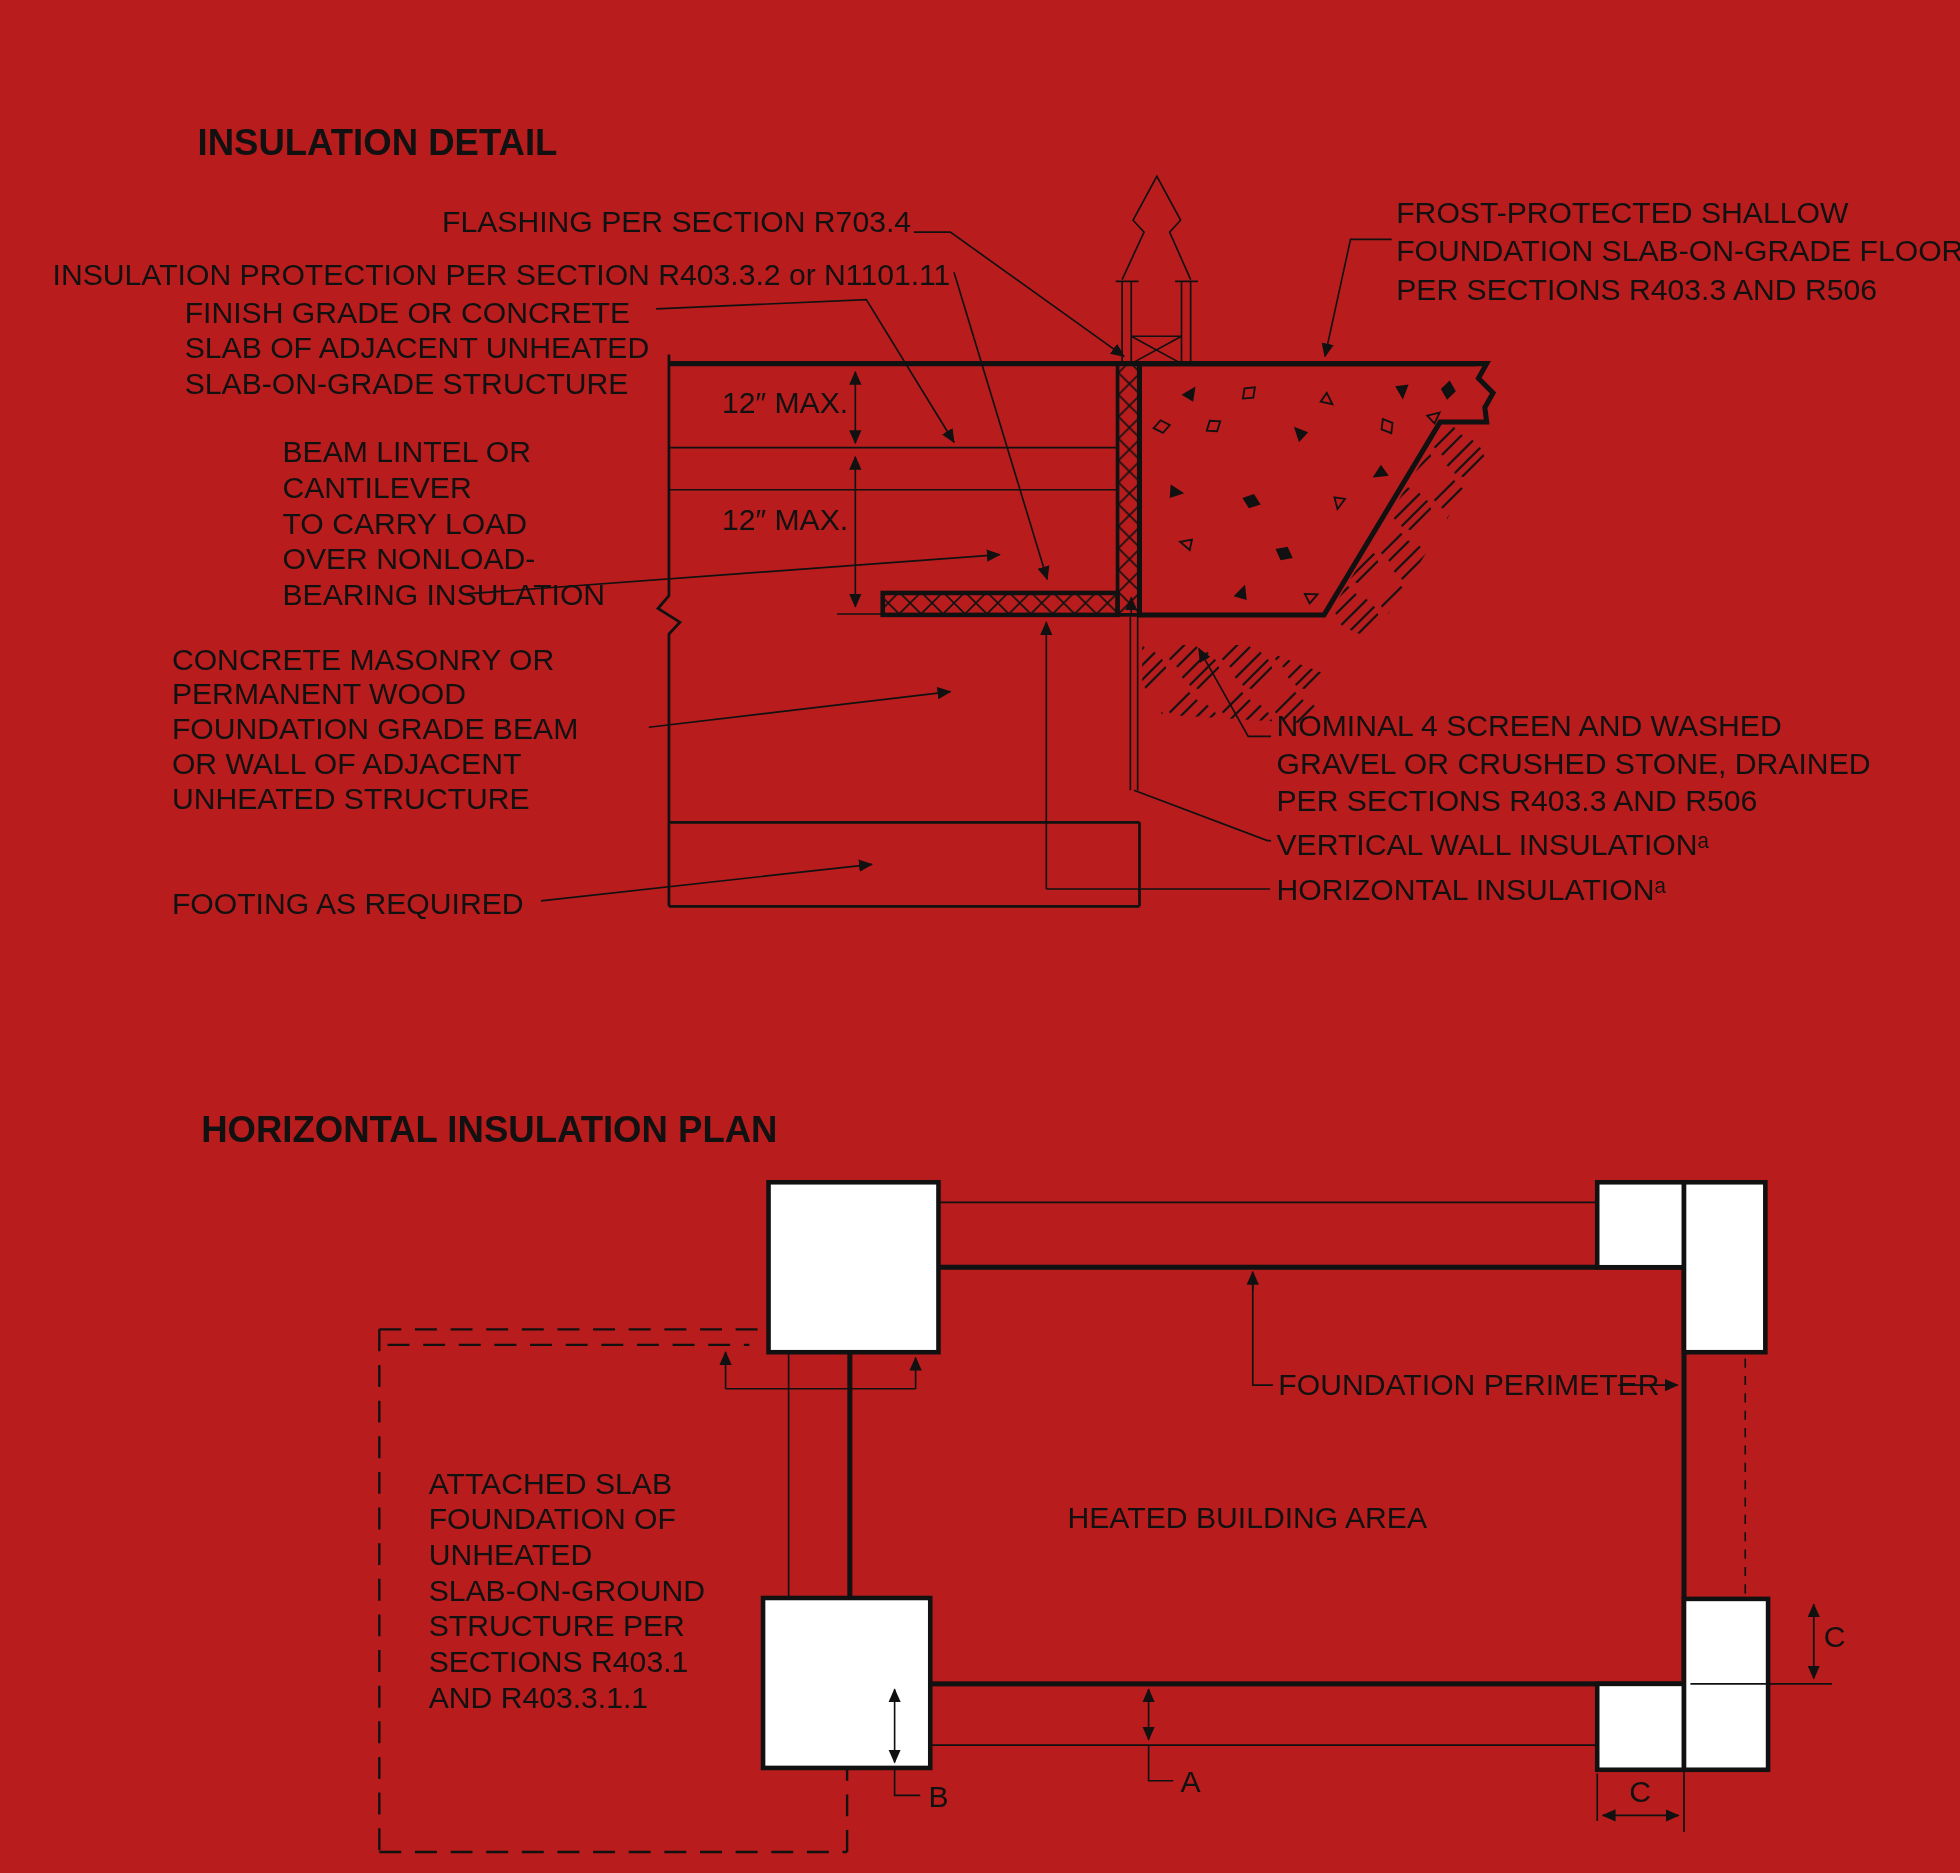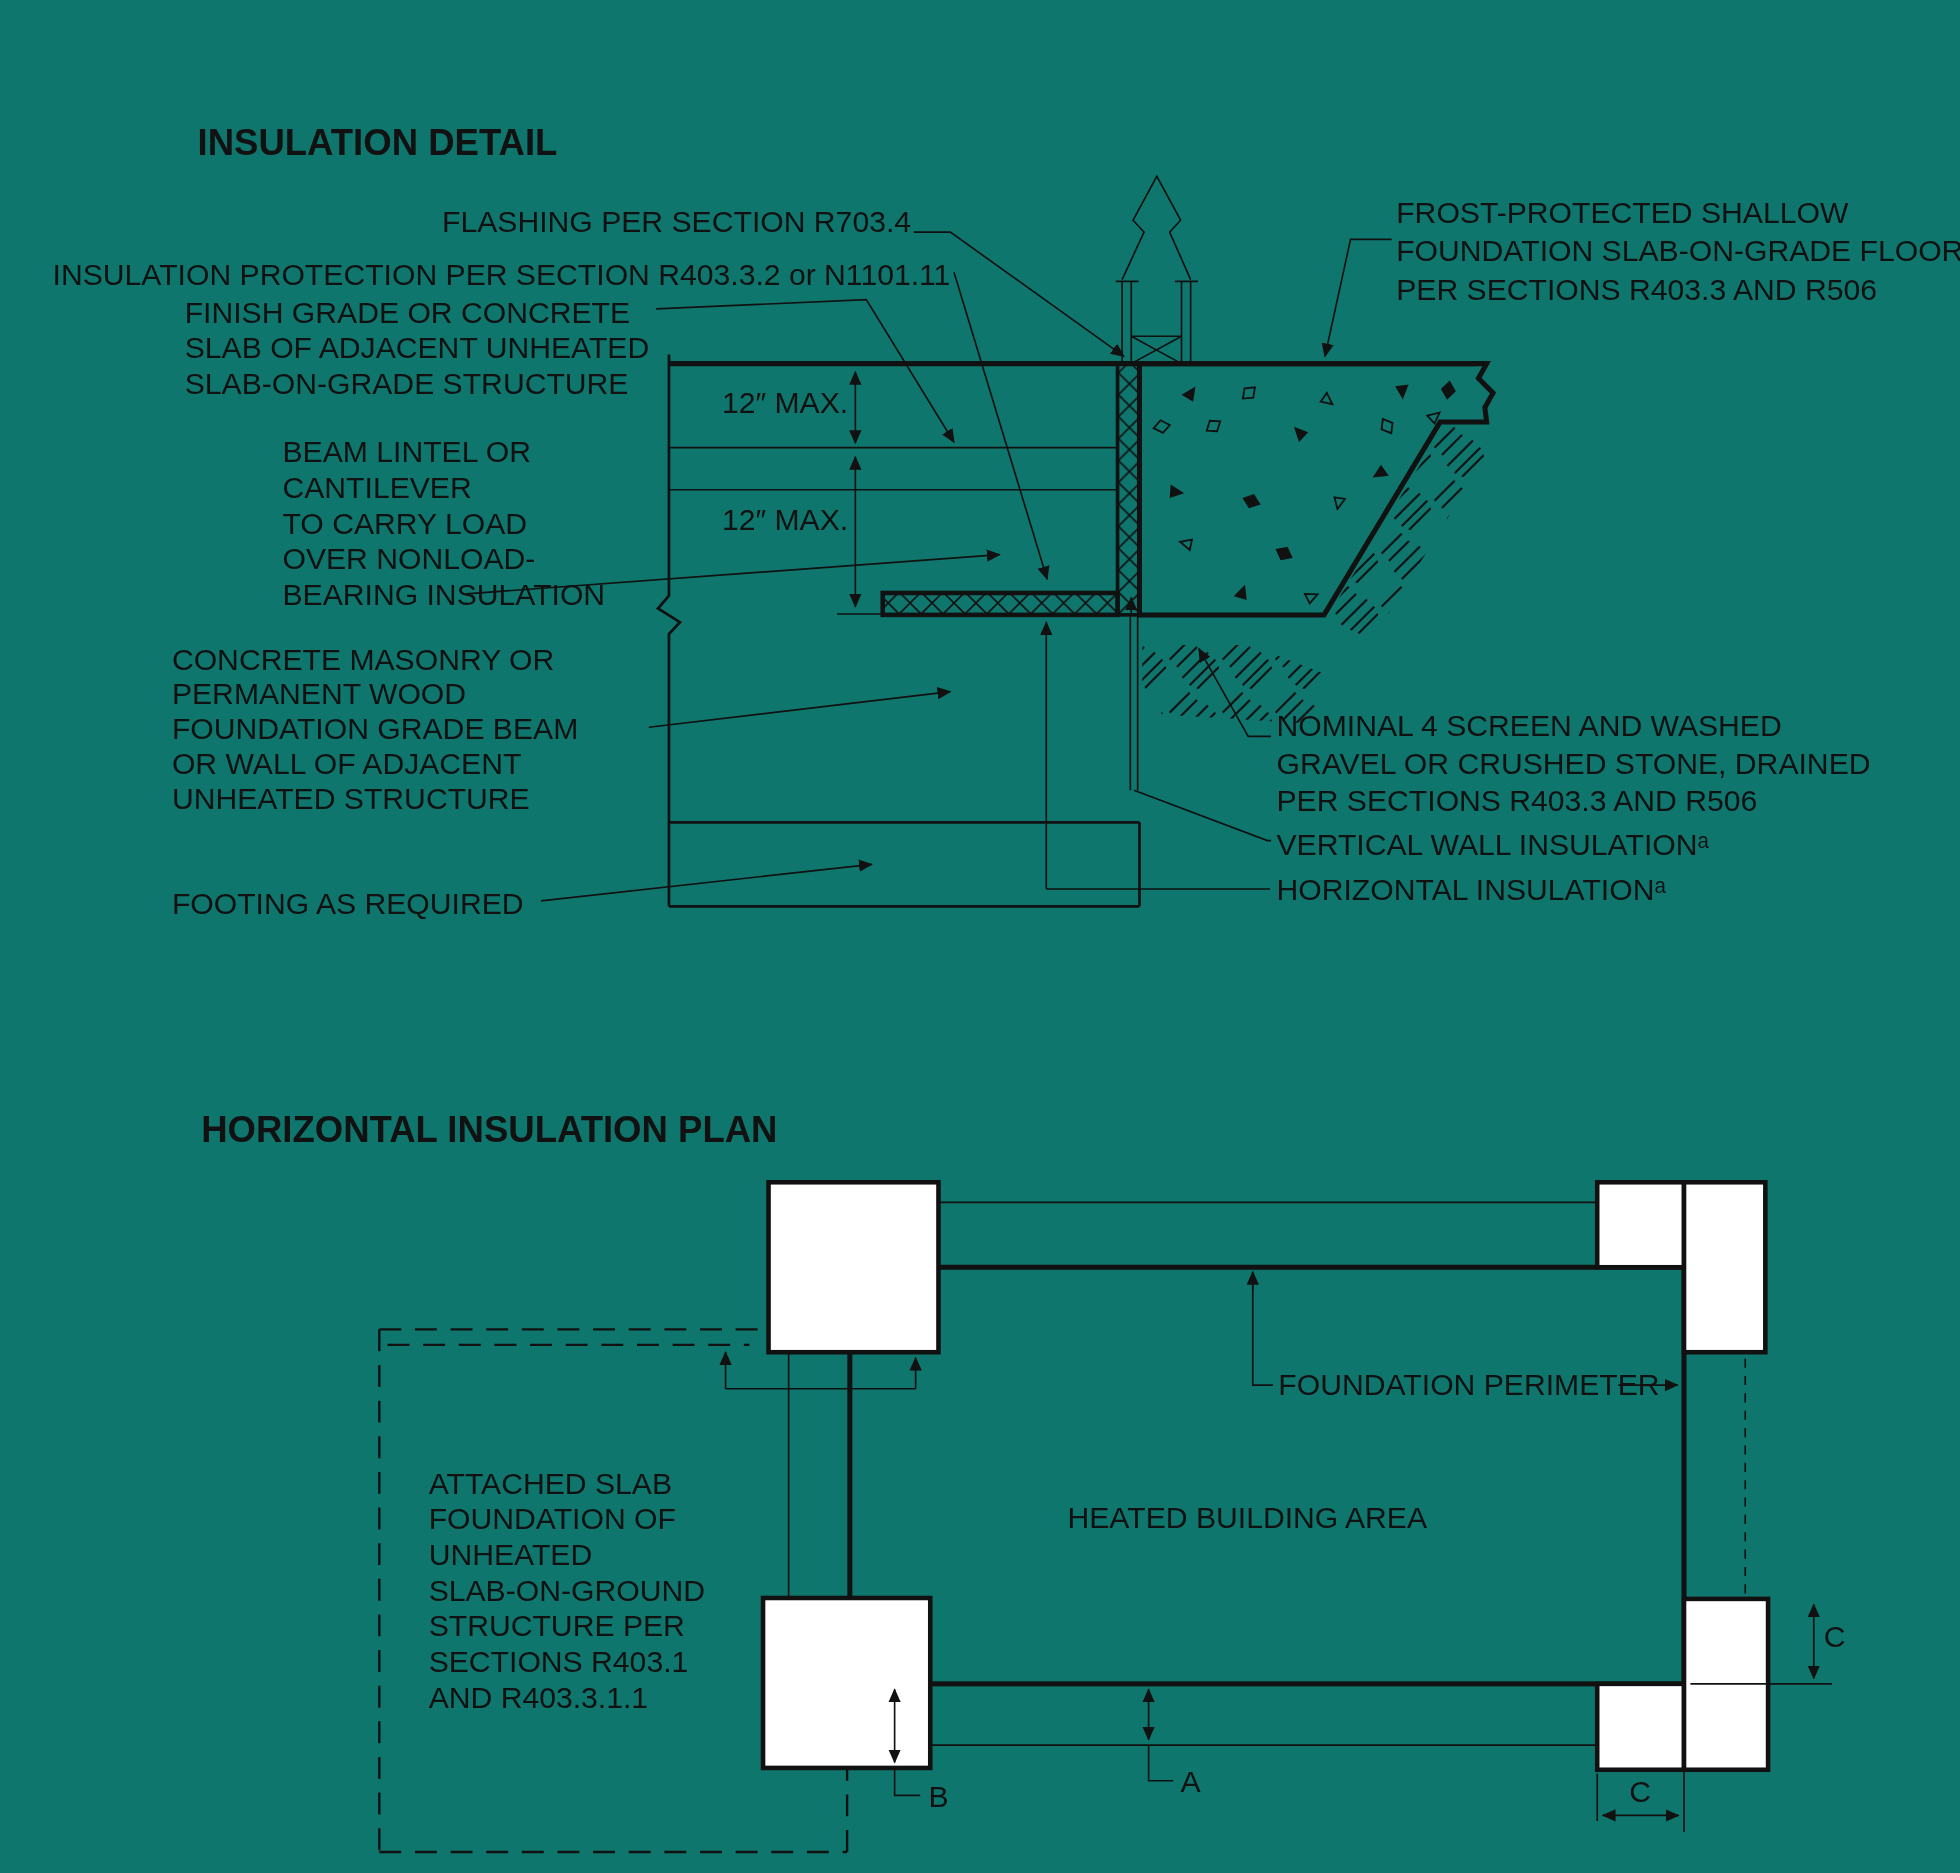--- a/index.html
+++ b/index.html
@@ -1,16 +1,16 @@
 <!DOCTYPE html>
 <html style="font-size:14.6px"><head>
 <meta charset="utf-8">
 <style>
   html,body{margin:0;padding:0;background:#ffffff;}
-  #stage{position:relative;width:1961px;height:1873px;background:#0f766e;overflow:hidden;
+  #stage{position:relative;width:1961px;height:1873px;background:#b91c1c;overflow:hidden;
          font-family:"Liberation Sans", sans-serif;}
   svg{position:absolute;left:0;top:0;}
   text{fill:#111;font-family:"Liberation Sans", sans-serif;font-size:33px;}
   .title{font-size:40px;font-weight:bold;}
   .ln{stroke:#111;stroke-width:1.8;fill:none;}
   .md{stroke:#111;stroke-width:3;fill:none;}
   .tk{stroke:#111;stroke-width:5.5;fill:none;}
   .dash{stroke:#111;stroke-width:2.6;fill:none;stroke-dasharray:24 15;}
   .dash2{stroke:#111;stroke-width:1.8;fill:none;stroke-dasharray:10 9;}
   .wfill{fill:#ffffff;}

